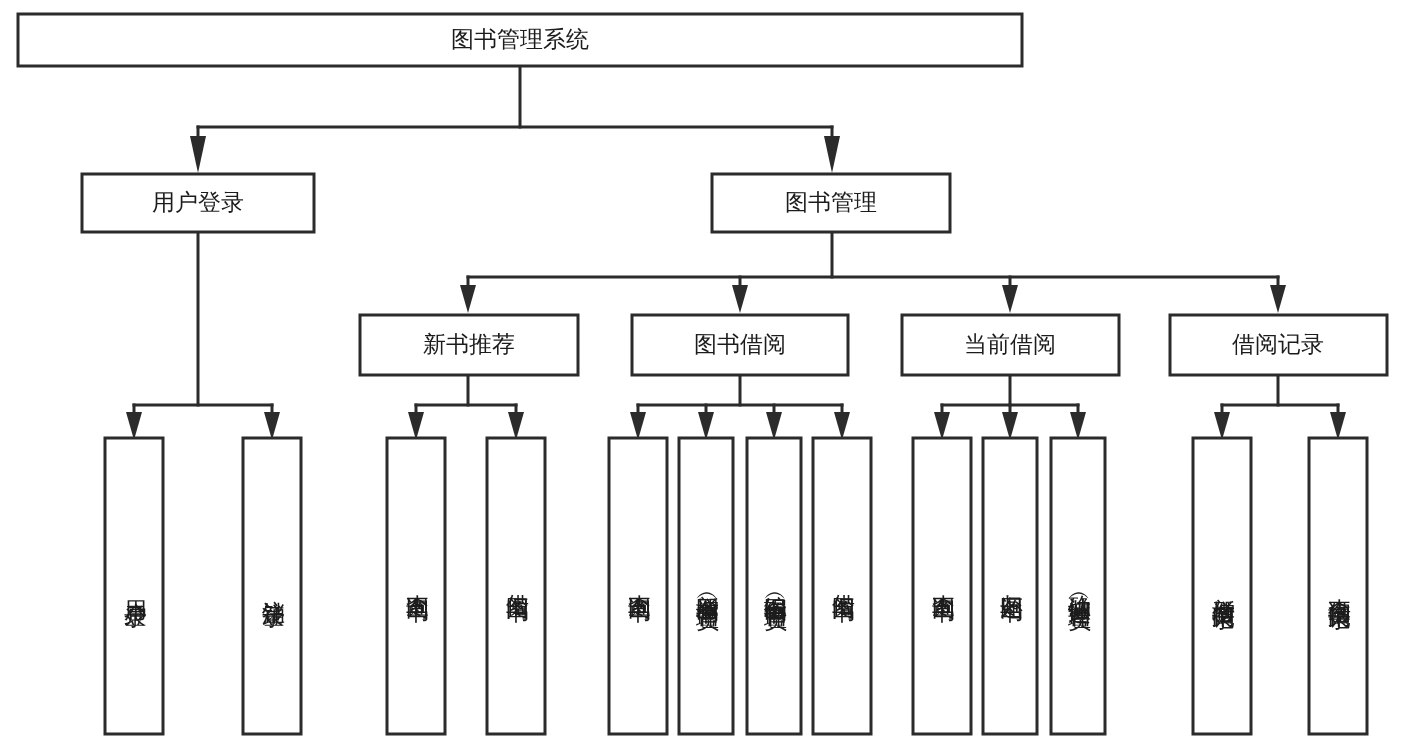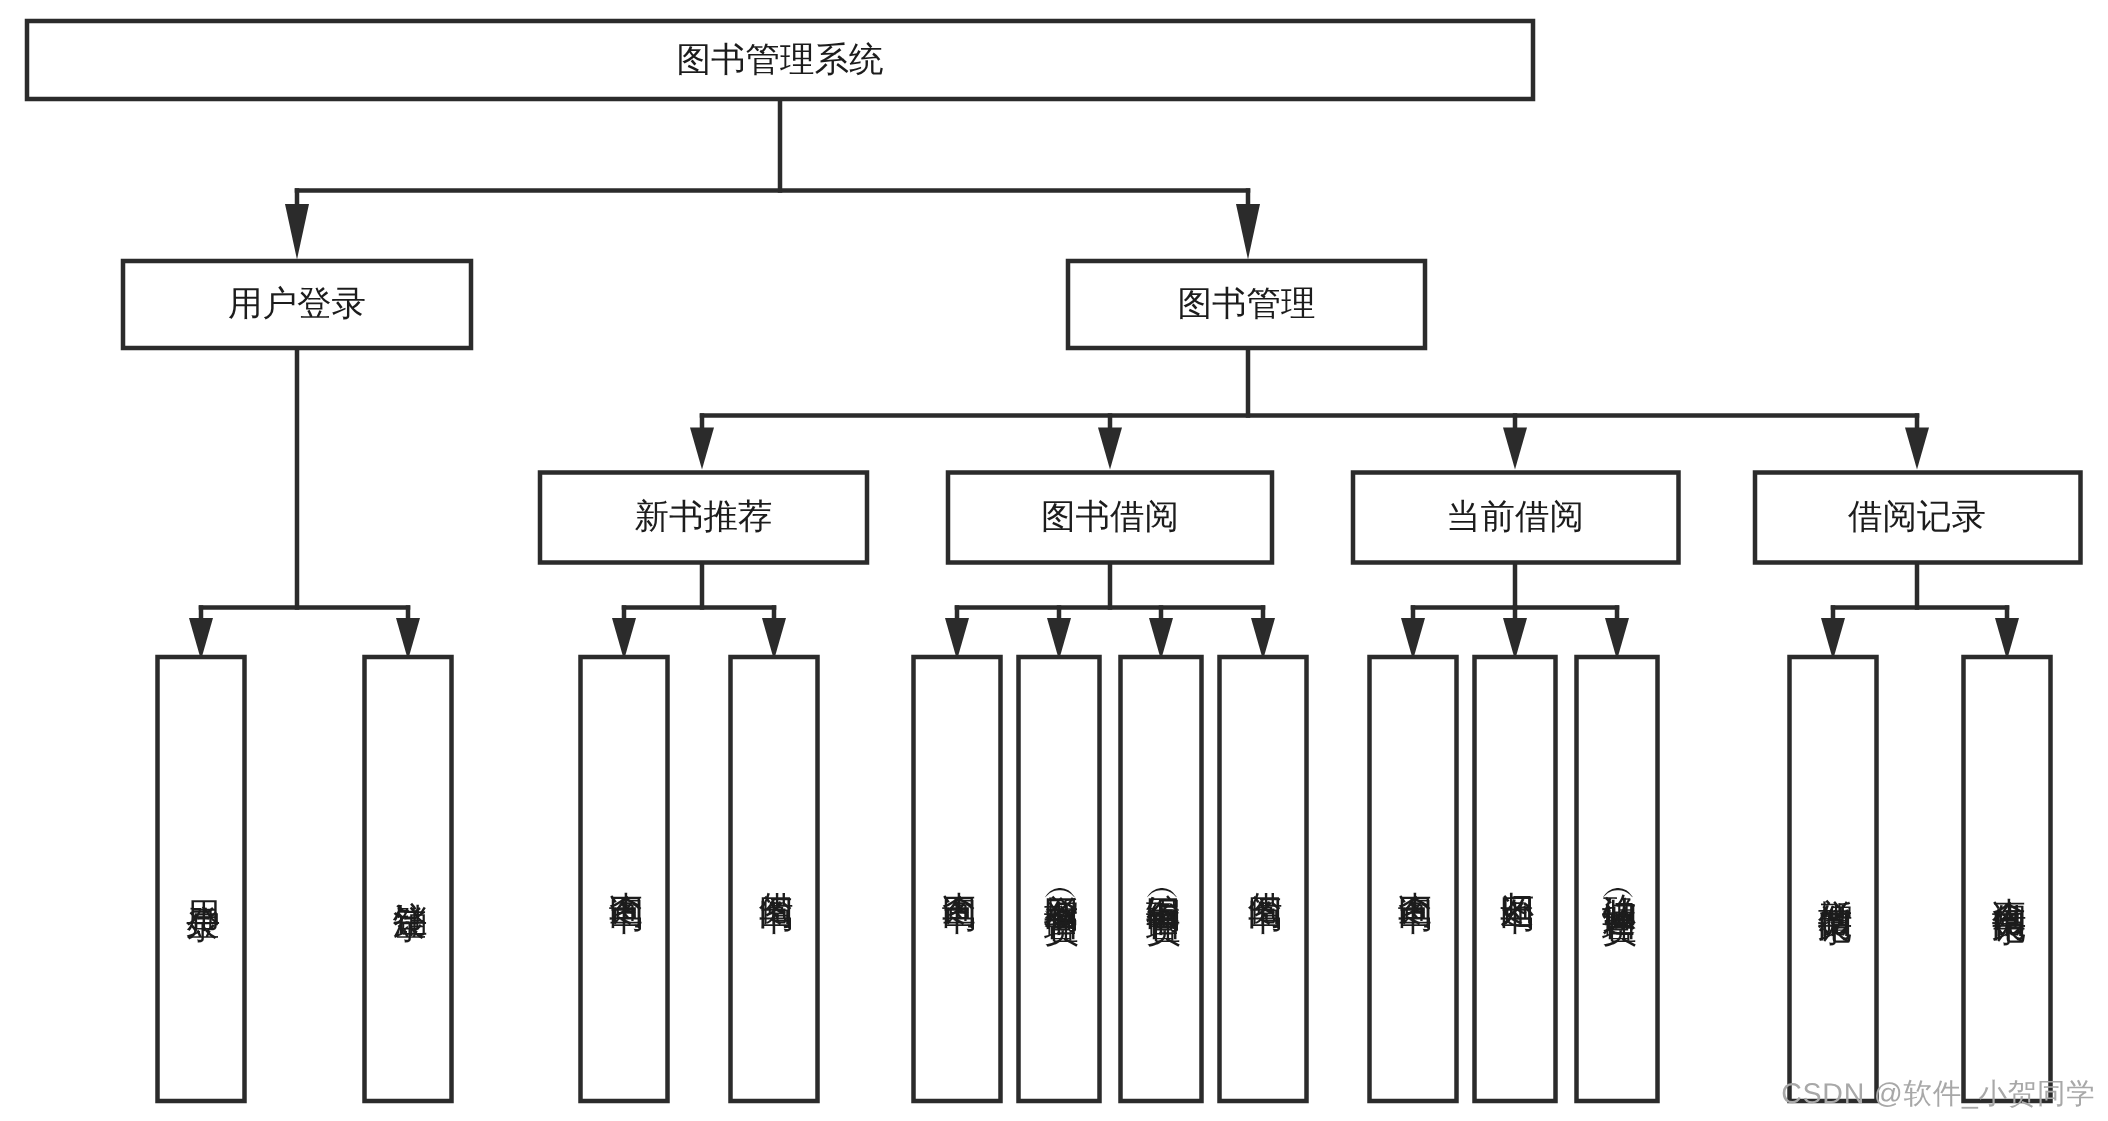--- a/index.html
+++ b/index.html
@@ -234,15 +234,14 @@
       <text class="node-label-v" x="1222" y="586">新增借阅记录</text>
     </g>
 
     <g>
       <rect class="node-box" x="1309" y="438" width="58" height="296"></rect>
       <text class="node-label-v" x="1338" y="586">查询借阅记录</text>
     </g>
 
   </svg>
 
-  <div class="watermark-text">CSDN @软件_小贺同学</div>
 
 </div>
 
 </body></html>

